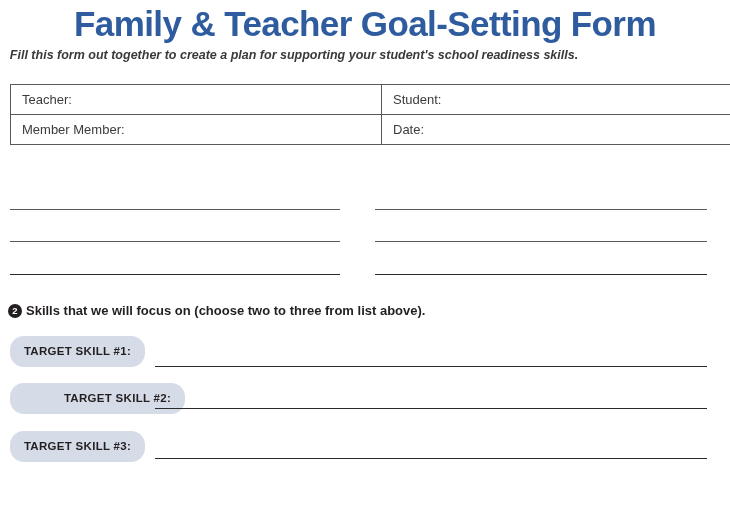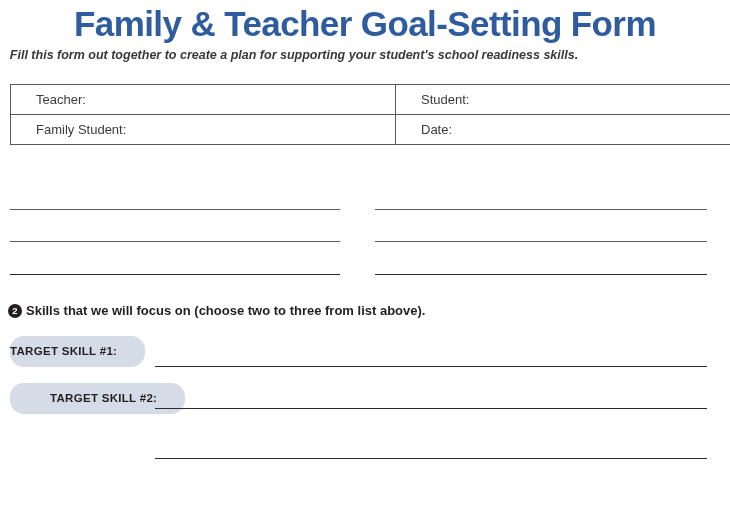--- a/index.html
+++ b/index.html
@@ -56,21 +56,21 @@
     position: absolute;
     left: 10px;
     top: 84px;
     width: 710px;
     border-collapse: collapse;
     table-layout: fixed;
   }
   .info-table td {
     border: 1px solid #58595b;
     height: 29px;
-    padding: 0 0 0 25px;
+    padding: 0 0 0 11px;
     font-size: 13px;
     color: #3b3b3b;
     vertical-align: middle;
     line-height: 16px;
   }
   .info-table td.col-left  { width: 359px; }
   .info-table td.col-right { width: 351px; }
 
   
   .section-head {
@@ -119,20 +119,21 @@
     position: absolute;
     left: 10px;
     width: 135px;
     height: 31px;
     background: #d5dce8;
     color: #231f20;
     font-size: 11.5px;
     font-weight: bold;
     letter-spacing: 0.3px;
     line-height: 31px;
+    text-align: center;
     white-space: nowrap;
     border-radius: 14px;
   }
   .skill-rule {
     position: absolute;
     left: 155px;
     width: 552px;
     height: 0;
     border-bottom: 1.7px solid #2b2b2b;
   }
@@ -146,21 +147,21 @@
 
   <div class="form-subtitle">Fill this form out together to create a plan for supporting your student's school readiness skills.</div>
 
   <table class="info-table">
     <tbody>
       <tr>
         <td class="col-left">Teacher:</td>
         <td class="col-right">Student:</td>
       </tr>
       <tr>
-        <td class="col-left">Family Student:</td>
+        <td class="col-left">Member Member:</td>
         <td class="col-right">Date:</td>
       </tr>
     </tbody>
   </table>
 
 
   <div class="rule" style="left:10px; top:209px; width:330px;"></div>
   <div class="rule" style="left:10px; top:241px; width:330px;"></div>
   <div class="rule dark" style="left:10px; top:274px; width:330px;"></div>
 
@@ -171,16 +172,17 @@
   <div class="section-head" style="top:302px;">
     <span class="num-badge">2</span><span class="sec-bold">Skills that we will focus on (choose two to three from list above).</span>
   </div>
 
   <div class="skill-chip" style="top:336px;">TARGET SKILL #1:</div>
   <div class="skill-rule" style="top:366px;"></div>
 
   <div class="skill-chip" style="top:383px;padding-left:40px;">TARGET SKILL #2:</div>
   <div class="skill-rule" style="top:408px;"></div>
 
+  <div class="skill-chip" style="top:431px;">TARGET SKILL #3:</div>
   <div class="skill-rule" style="top:458px;"></div>
 
 
 </div>
 
 </body></html>

